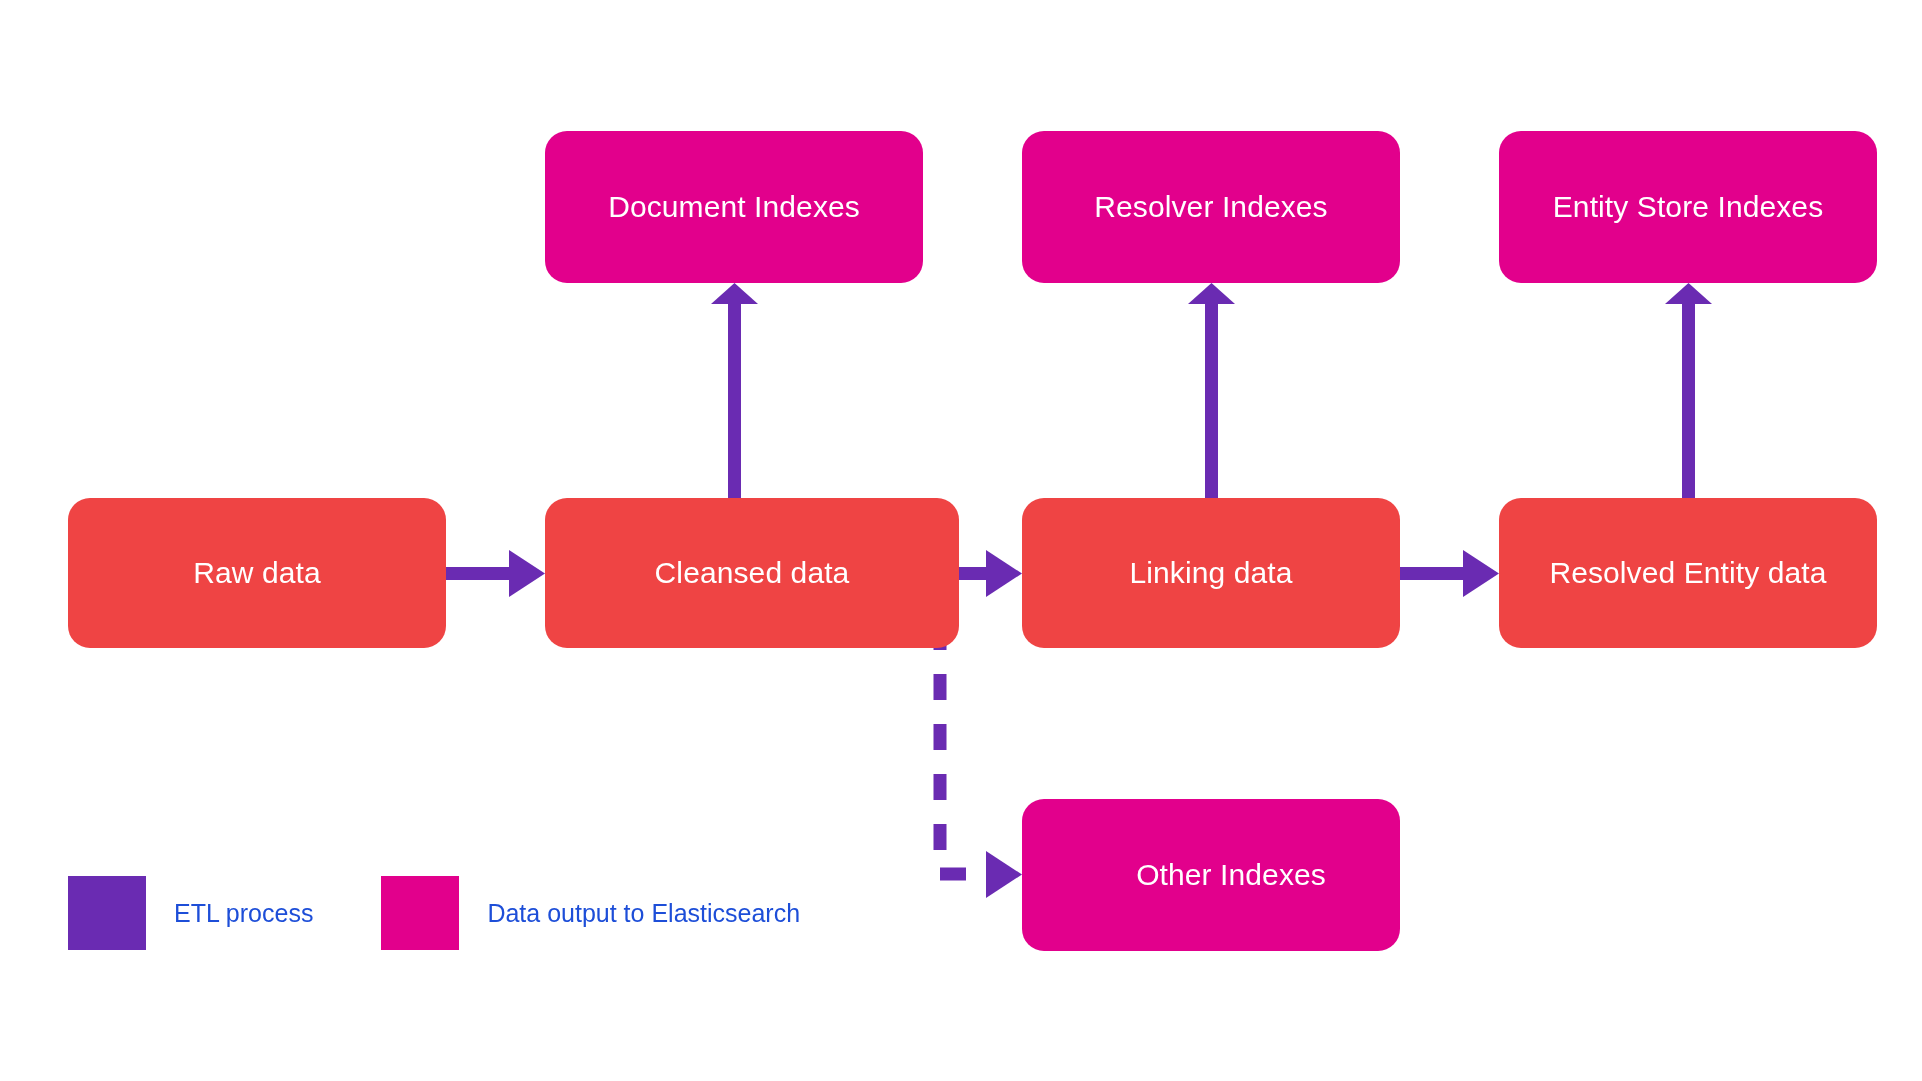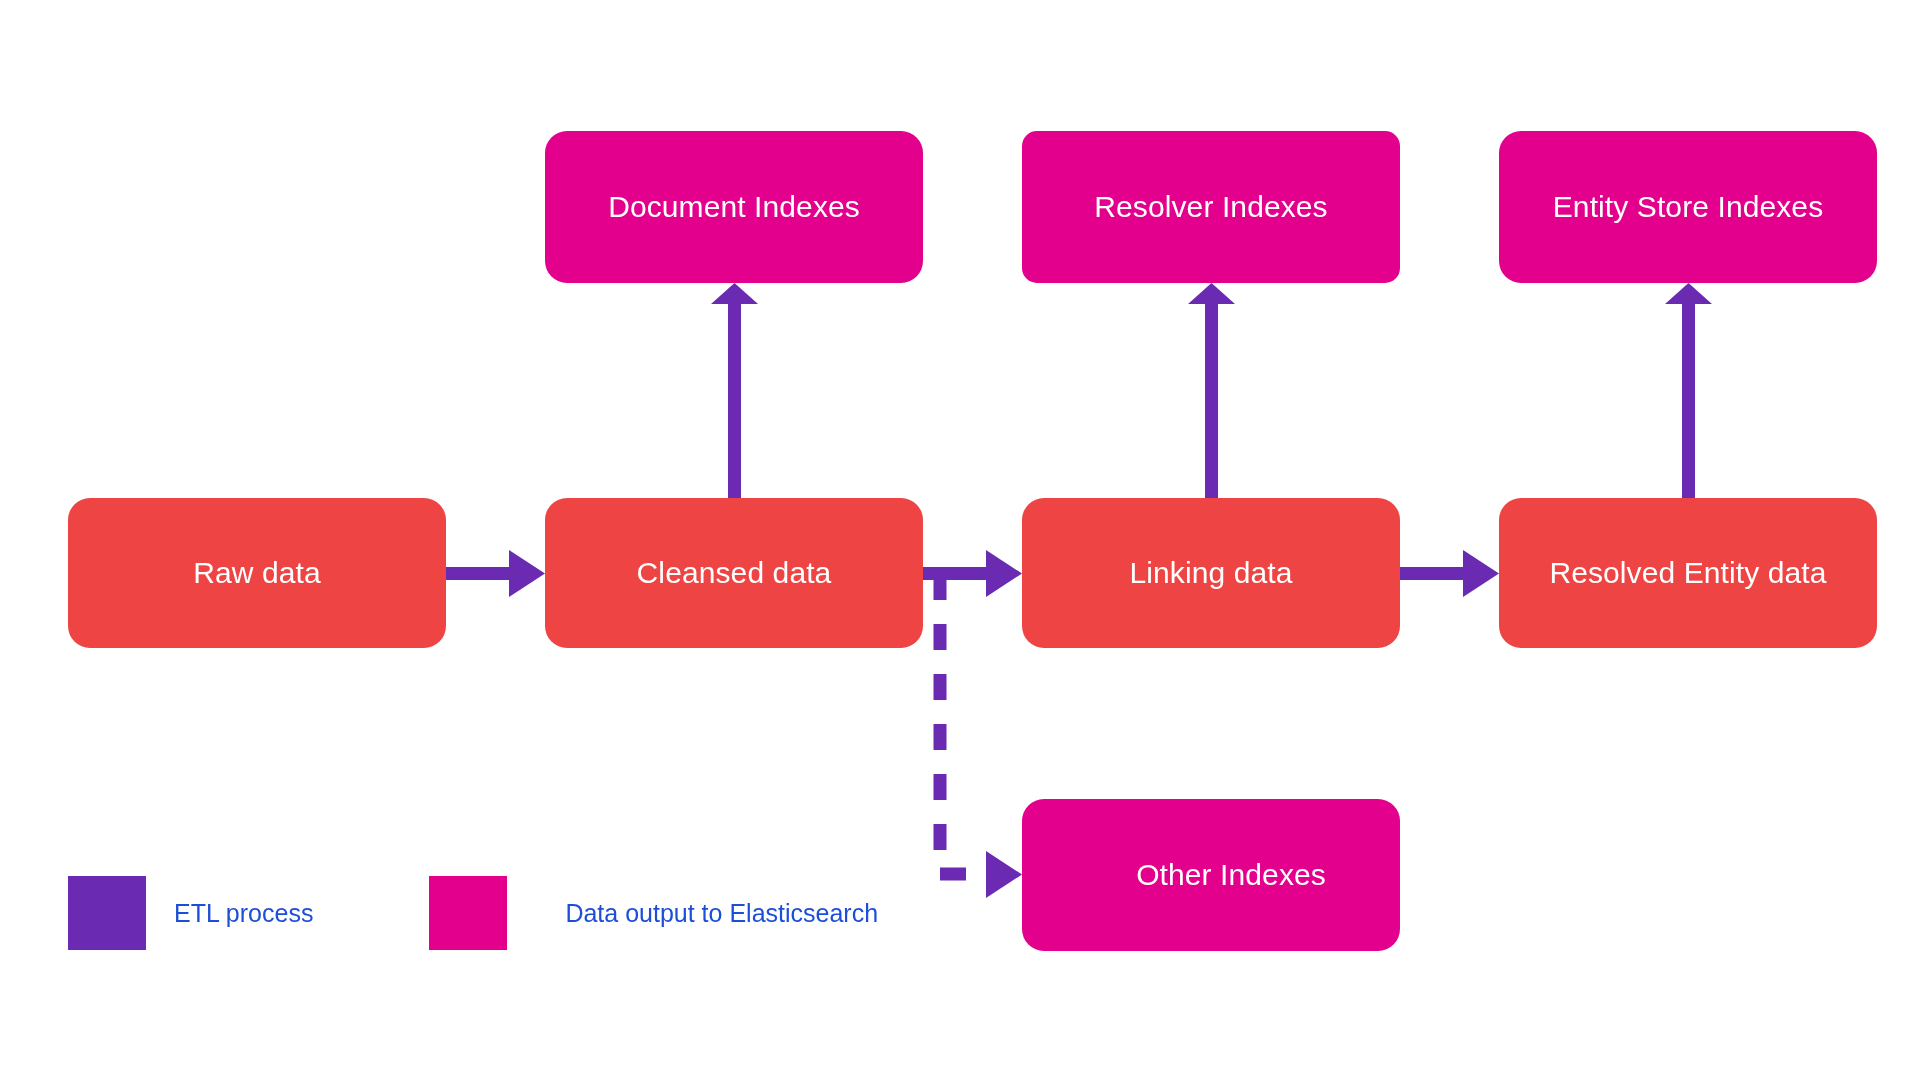--- a/index.html
+++ b/index.html
@@ -55,21 +55,21 @@
     position: absolute;
     left: 68px;
     top: 876px;
     display: flex;
     align-items: center;
   }
   .legend-item {
     display: flex;
     align-items: center;
   }
-  .legend-item + .legend-item { margin-left: 116px; gap: 30px; }
+  .legend-item + .legend-item { margin-left: 68px; }
   .swatch {
     width: 78px;
     height: 74px;
     flex: 0 0 auto;
   }
   .swatch.etl    { background: #6A2BB2; }
   .swatch.output { background: #E2008C; }
   .legend-text {
     margin-left: 28px;
     font-size: 25px;
@@ -117,37 +117,37 @@
     <g>
       <path d="M 940 574 L 940 874 L 990 874" fill="none" stroke="#6A2BB2" stroke-width="13" stroke-dasharray="26 24" stroke-linecap="butt"></path>
       <polygon points="986,851 1022,874.5 986,898" fill="#6A2BB2"></polygon>
     </g>
   </svg>
 
   <div class="node etl" style="left:68px; top:498px; width:378px; height:150px;">
     <span class="node-label">Raw data</span>
   </div>
 
-  <div class="node etl" style="left:545px; top:498px; width:378px; height:150px;">
+  <div class="node etl" style="left:545px; top:498px; width:414px; height:150px;">
     <span class="node-label">Cleansed data</span>
   </div>
 
   <div class="node etl" style="left:1022px; top:498px; width:378px; height:150px;">
     <span class="node-label">Linking data</span>
   </div>
 
   <div class="node etl" style="left:1499px; top:498px; width:378px; height:150px;">
     <span class="node-label">Resolved Entity data</span>
   </div>
 
   <div class="node output" style="left:545px; top:131px; width:378px; height:152px;">
     <span class="node-label">Document Indexes</span>
   </div>
 
-  <div class="node output" style="left:1022px; top:131px; width:378px; height:152px;border-radius:15px;">
+  <div class="node output" style="left:1022px; top:131px; width:378px; height:152px;">
     <span class="node-label">Resolver Indexes</span>
   </div>
 
   <div class="node output" style="left:1499px; top:131px; width:378px; height:152px;">
     <span class="node-label">Entity Store Indexes</span>
   </div>
 
   <div class="node output" style="left:1022px; top:799px; width:378px; height:152px;padding-left:40px;">
     <span class="node-label">Other Indexes</span>
   </div>

